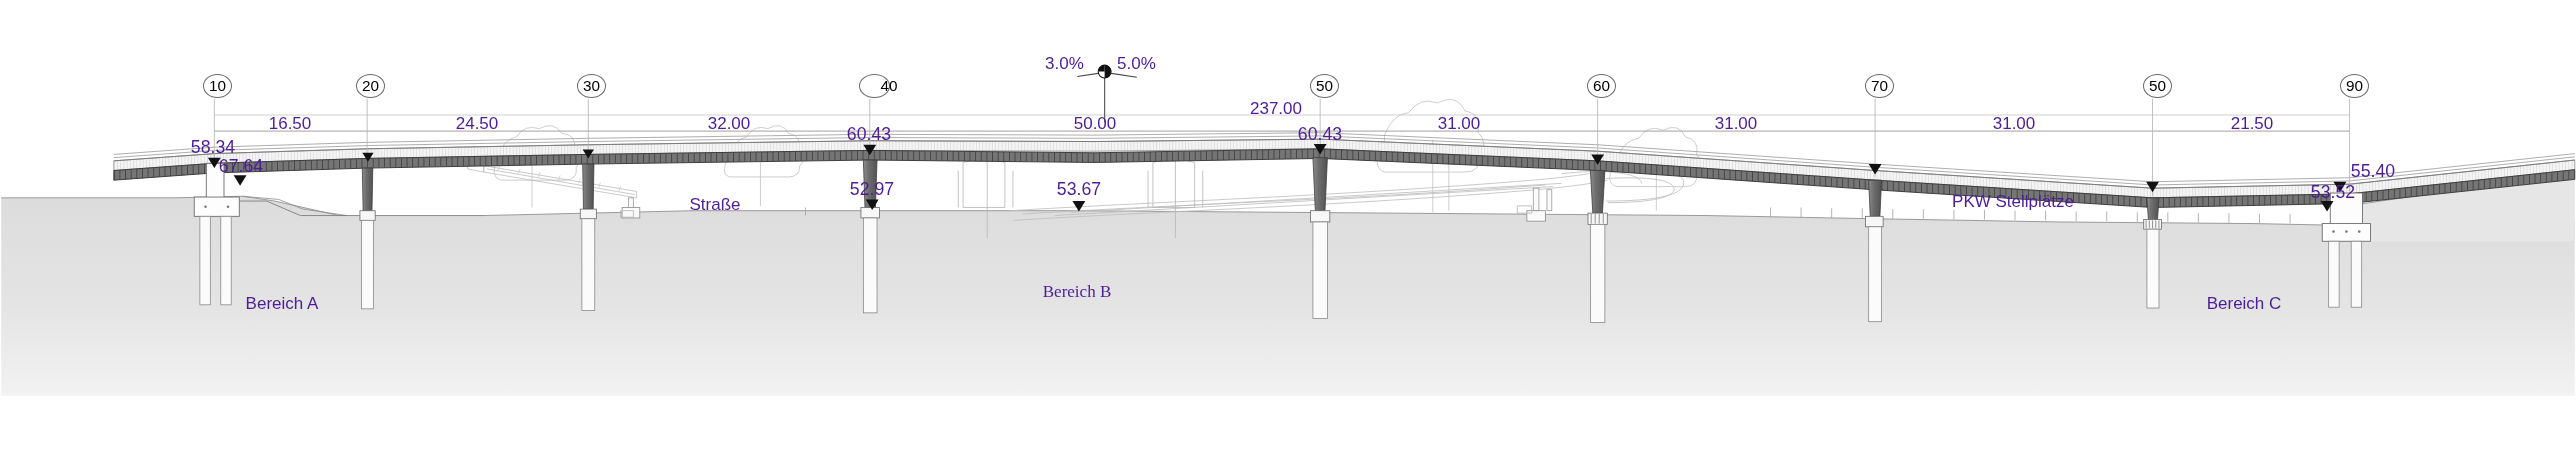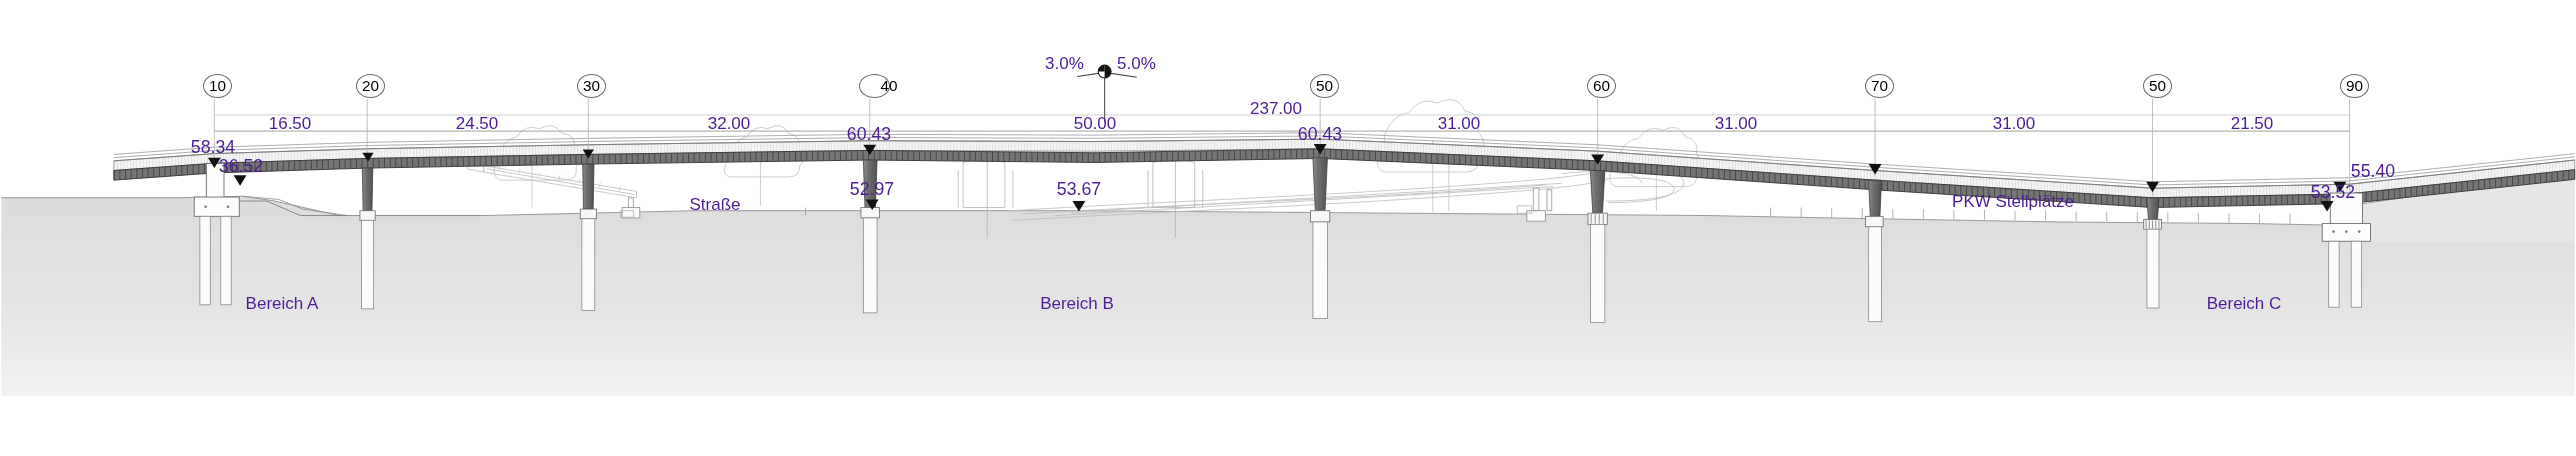--- a/index.html
+++ b/index.html
@@ -317,31 +317,31 @@
   <div class="lbl dim ctr" style="left:290px;top:115px;">16.50</div>
   <div class="lbl dim ctr" style="left:477px;top:115px;">24.50</div>
   <div class="lbl dim ctr" style="left:729px;top:115px;">32.00</div>
   <div class="lbl dim ctr" style="left:1095px;top:115px;">50.00</div>
   <div class="lbl dim ctr" style="left:1459px;top:115px;">31.00</div>
   <div class="lbl dim ctr" style="left:1736px;top:115px;">31.00</div>
   <div class="lbl dim ctr" style="left:2014px;top:115px;">31.00</div>
   <div class="lbl dim ctr" style="left:2252px;top:115px;">21.50</div>
 
   <div class="lbl lvl ctr" style="left:213px;top:139px;">58.34</div>
-  <div class="lbl lvl ctr" style="left:241px;top:158px;">36.52</div>
+  <div class="lbl lvl ctr" style="left:241px;top:158px;">67.64</div>
   <div class="lbl lvl ctr" style="left:869px;top:126px;">60.43</div>
   <div class="lbl lvl ctr" style="left:872px;top:181px;">52.97</div>
   <div class="lbl lvl ctr" style="left:1079px;top:181px;">53.67</div>
   <div class="lbl lvl ctr" style="left:1320px;top:126px;">60.43</div>
   <div class="lbl lvl ctr" style="left:2345px;top:163px;margin-left:28px;">55.40</div>
   <div class="lbl lvl ctr" style="left:2333px;top:184px;">53.52</div>
 
   <div class="lbl grad" style="left:1045px;top:55px;">3.0%</div>
   <div class="lbl grad" style="left:1117px;top:55px;">5.0%</div>
 
   <div class="lbl area ctr" style="left:715px;top:196px;">Straße</div>
   <div class="lbl area ctr" style="left:2013px;top:193px;">PKW Stellplätze</div>
   <div class="lbl area ctr" style="left:282px;top:295px;">Bereich A</div>
-  <div class="lbl area ctr" style="left:1077px;top:295px;">Bereich B</div>
+  <div class="lbl area ctr" style="left:1077px;top:283px;font-family:Liberation Serif, serif;">Bereich B</div>
   <div class="lbl area ctr" style="left:2244px;top:295px;">Bereich C</div>
 
 </div>
 
 
 </body></html>

